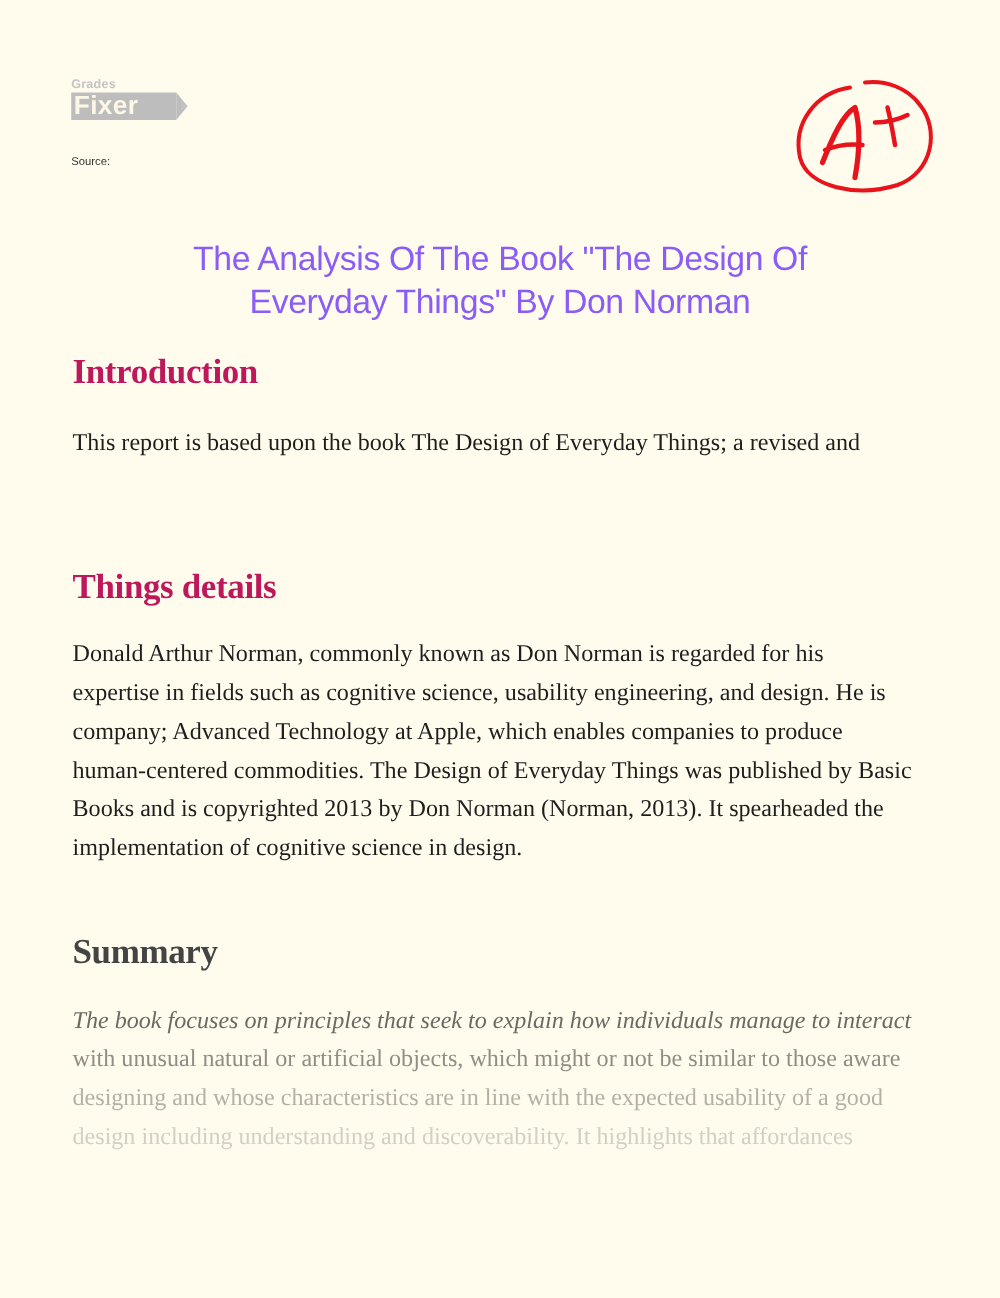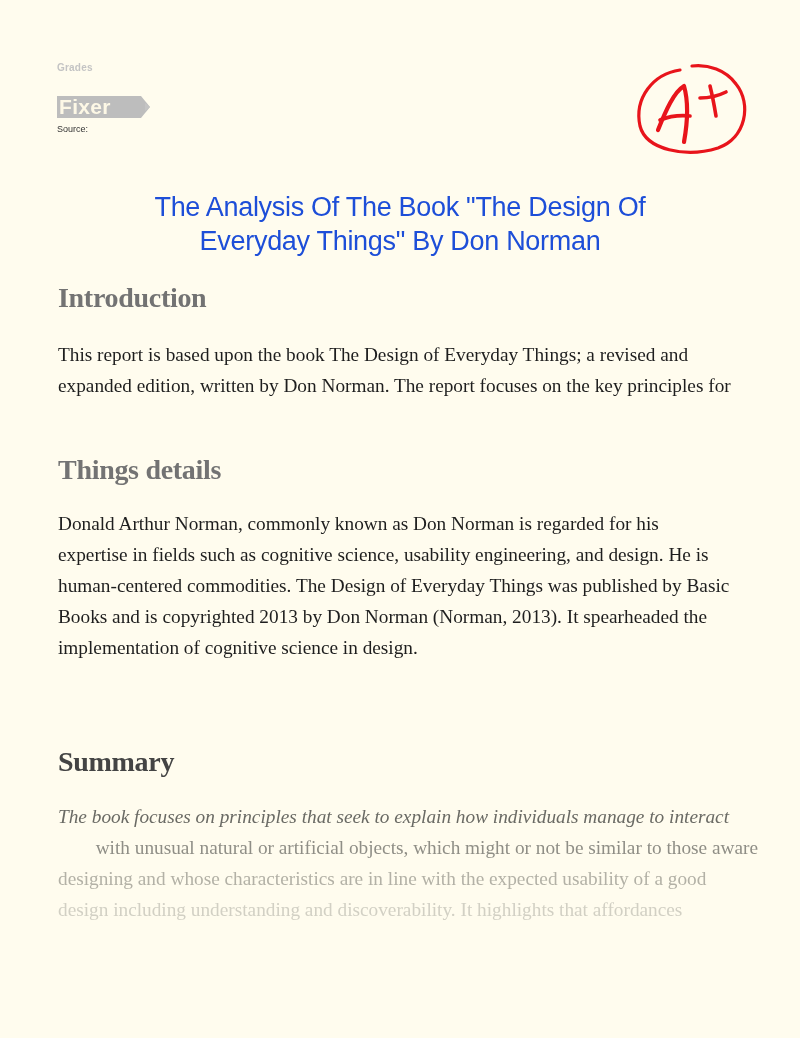--- a/index.html
+++ b/index.html
@@ -8,21 +8,21 @@
     background: #fffcee;
     font-family: "Liberation Serif", "DejaVu Serif", serif;
     color: #1a1a1a;
     position: relative;
   }
   .logo { position: absolute; left: 57px; top: 60px; width: 110px; height: 44px; }
   .logo-top {
     font-family: "Liberation Sans", sans-serif; font-weight: 700;
     font-size: 10px; color: #c4c4c4; line-height: 16px; letter-spacing: 0.2px;
   }
-  .logo-badge { position: absolute; left: 0; top: 36px; height: 22px; width: 98px; text-align: right; }
+  .logo-badge { position: absolute; left: 0; top: 14px; height: 22px; width: 98px; text-align: right; }
   .logo-badge .tag {
     position: absolute; left: 0; top: 0; height: 22px; width: 84px;
     background: #bdbdbd;
   }
   .logo-badge .tag::after {
     content: ""; position: absolute; right: -9px; top: 0;
     border-top: 11px solid transparent; border-bottom: 11px solid transparent;
     border-left: 9px solid #bdbdbd;
   }
   .logo-badge .fixer {
@@ -37,36 +37,36 @@
   }
   .source {
     position: absolute; left: 57px; top: 124px;
     font-family: "Liberation Sans", sans-serif; font-size: 9px; color: #333;
   }
   .grade { position: absolute; left: 628px; top: 60px; width: 125px; height: 100px; }
   h1.title {
     position: absolute; left: 60px; top: 190px; width: 680px; margin: 0;
     text-align: center;
     font-family: "Liberation Sans", sans-serif; font-weight: 500;
-    font-size: 27px; line-height: 34px; color: #1d4ed8; letter-spacing: -0.3px;
+    font-size: 27px; line-height: 34px; color: #8b5cf6; letter-spacing: -0.3px;
   }
   .section-h {
     position: absolute; left: 58px; margin: 0;
     font-family: "Liberation Serif", serif; font-weight: 700;
-    font-size: 28px; line-height: 34px; color: #737373; letter-spacing: -0.3px;
+    font-size: 28px; line-height: 34px; color: #be185d; letter-spacing: -0.3px;
   }
   .para {
     position: absolute; left: 58px; width: 700px; margin: 0;
     font-family: "Liberation Serif", serif;
     font-size: 19.3px; line-height: 31px; color: #1e1e1e;
   }
   .para .line { display: block; white-space: nowrap; }
   #h-summary { color: #444; text-align: center; }
   #p-summary .line:nth-child(1) { color: #6a6a64; font-style: italic; }
-  #p-summary .line:nth-child(2) { color: #8f8e86; text-align: right; }
+  #p-summary .line:nth-child(2) { color: #8f8e86; }
   #p-summary .line:nth-child(3) { color: #b3b1a6; }
   #p-summary .line:nth-child(4) { color: #d2d0c4; }
   #p-summary .line:nth-child(5) {
     color: #ebe8da;
     -webkit-mask-image: linear-gradient(to bottom, rgba(0,0,0,1) 10%, rgba(0,0,0,0) 70%);
     mask-image: linear-gradient(to bottom, rgba(0,0,0,1) 10%, rgba(0,0,0,0) 70%);
   }
 </style>
 </head>
 <body>
@@ -93,27 +93,27 @@
 </div>
 
 <h1 class="title">
   <span style="display:block">The Analysis Of The Book "The Design Of</span>
   <span style="display:block">Everyday Things" By Don Norman</span>
 </h1>
 
 <h2 class="section-h" style="top:281px">Introduction</h2>
 <p class="para" style="top:339px">
   <span class="line">This report is based upon the book The Design of Everyday Things; a revised and</span>
-  <span class="line">expanded edition, written by Don Norman. The report focuses on the key principles for</span>
 </p>
 
 <h2 class="section-h" style="top:453px">Things details</h2>
 <p class="para" style="top:508px">
   <span class="line">Donald Arthur Norman, commonly known as Don Norman is regarded for his</span>
   <span class="line">expertise in fields such as cognitive science, usability engineering, and design. He is</span>
+  <span class="line">company; Advanced Technology at Apple, which enables companies to produce</span>
   <span class="line">human-centered commodities. The Design of Everyday Things was published by Basic</span>
   <span class="line">Books and is copyrighted 2013 by Don Norman (Norman, 2013). It spearheaded the</span>
   <span class="line">implementation of cognitive science in design.</span>
 </p>
 
 <h2 class="section-h" id="h-summary" style="top:745px">Summary</h2>
 <p class="para" id="p-summary" style="top:801px">
   <span class="line">The book focuses on principles that seek to explain how individuals manage to interact</span>
   <span class="line">with unusual natural or artificial objects, which might or not be similar to those aware</span>
   <span class="line">designing and whose characteristics are in line with the expected usability of a good</span>

